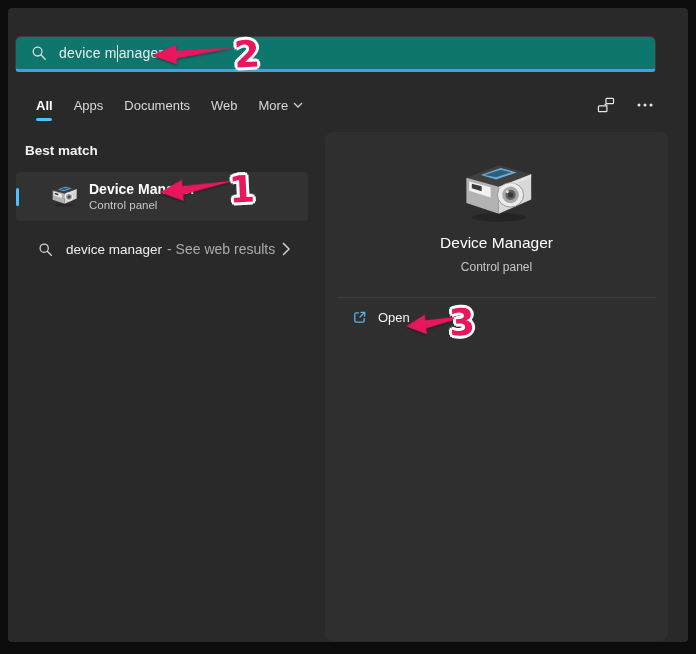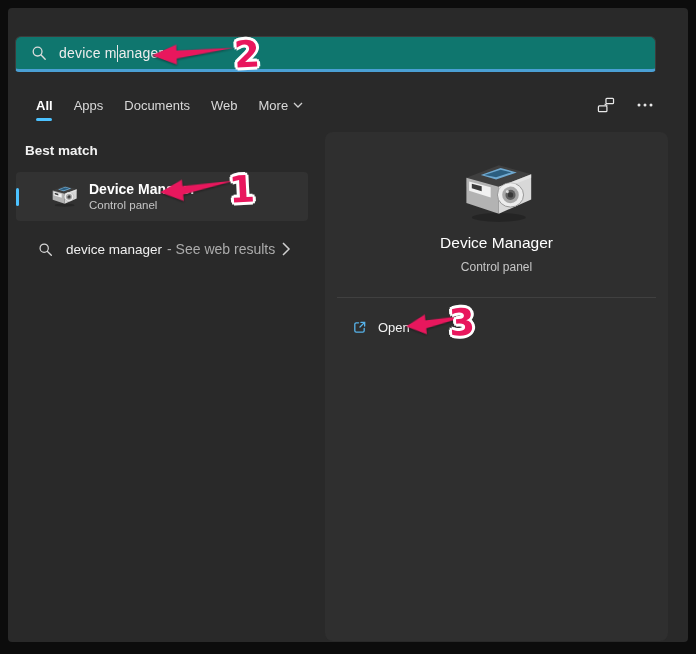--- a/index.html
+++ b/index.html
@@ -70,21 +70,21 @@
   .chev-right{position:absolute;right:18px;top:50%;transform:translateY(-50%);width:8px;height:14px;color:#cfcfcf;}
   
   .preview{
     position:absolute;left:317px;top:124px;width:343px;height:509px;
     background:#2f2f2f;border-radius:8px;
   }
   .preview .big-ico{position:absolute;left:50%;top:26px;transform:translateX(-50%);width:88px;height:72px;}
   .preview-title{position:absolute;top:102px;width:100%;text-align:center;font-size:15.5px;color:#ffffff;}
   .preview-sub{position:absolute;top:128px;width:100%;text-align:center;font-size:12px;color:#c6c6c6;}
   .preview-divider{position:absolute;top:165px;left:12px;right:12px;border-top:1px solid #404040;}
-  .open-row{position:absolute;top:178px;left:14px;right:14px;height:34px;display:flex;align-items:center;border-radius:4px;}
+  .open-row{position:absolute;top:178px;left:14px;right:14px;height:34px;display:flex;border-radius:4px;}
   .open-row .launch{width:15px;height:15px;margin:0 11px 0 13px;flex:0 0 auto;}
   .open-label{font-size:13px;color:#f2f2f2;}
   
   .arrow{position:absolute;z-index:6;filter:drop-shadow(0 1px 1px rgba(0,0,0,.45));}
   .arrow svg{display:block;width:100%;height:100%;}
   .arrow-1{left:152px;top:168px;width:76px;height:26px;transform:rotate(-5deg);}
   .arrow-2{left:144px;top:34px;width:82px;height:24px;transform:rotate(-2deg);}
   .arrow-3{left:398px;top:303px;width:66px;height:24px;transform:rotate(-6deg);}
   .step-num{
     position:absolute;z-index:7;

